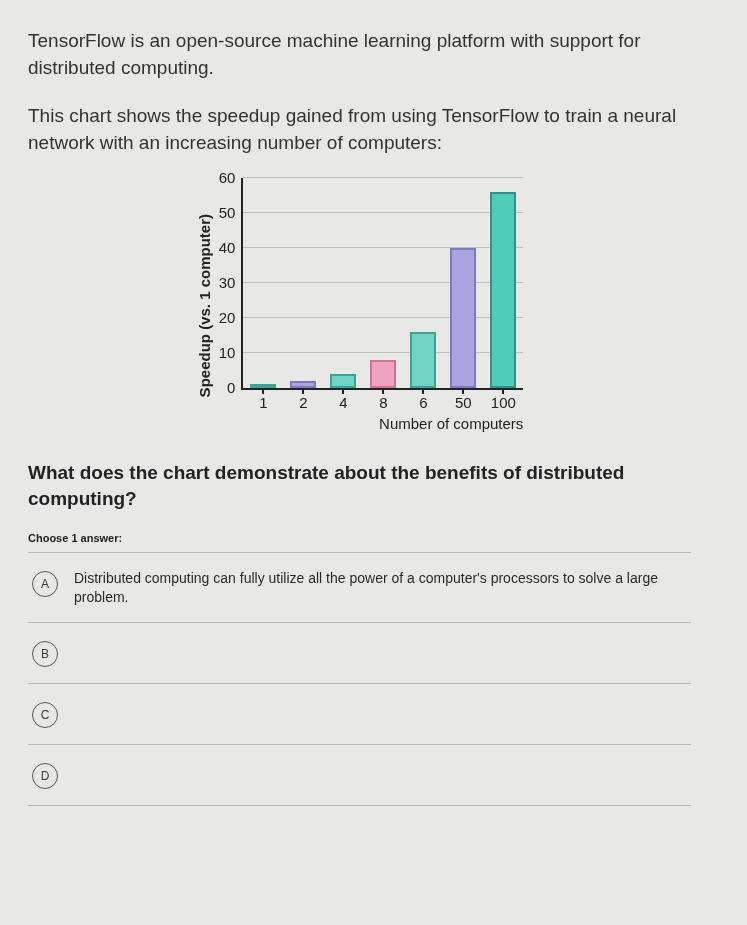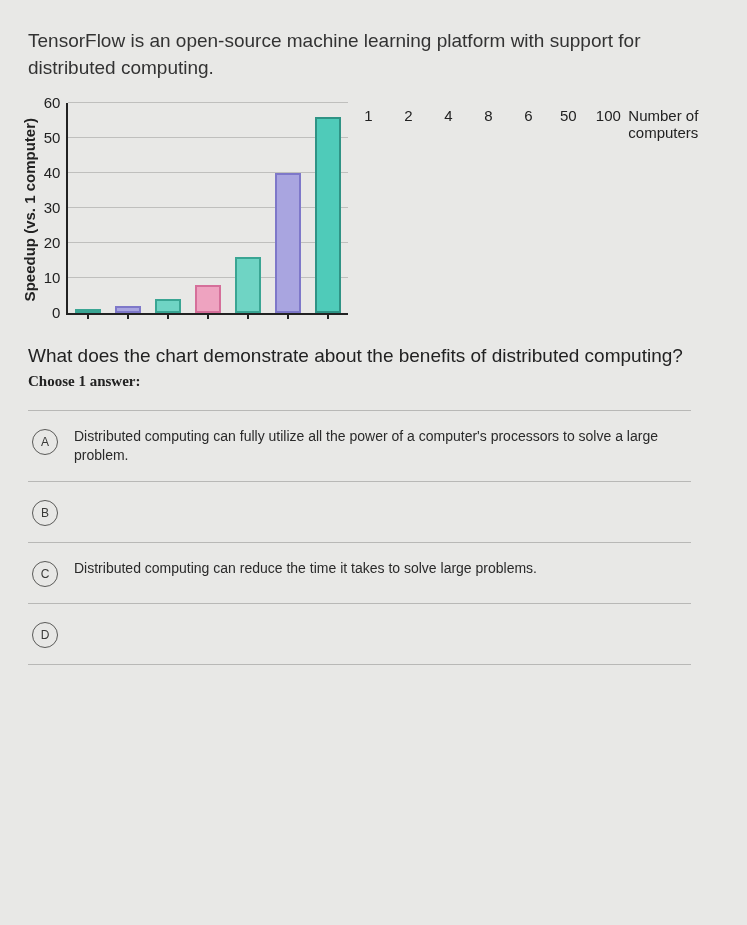--- a/index.html
+++ b/index.html
@@ -33,21 +33,22 @@
   .ylabel {
     writing-mode: vertical-rl;
     transform: rotate(180deg);
     font-size: 15px;
     font-weight: 600;
     color: #222;
     margin-right: 6px;
   }
   .chart-col {
     display: flex;
-    align-items: flex-start;
+    flex-direction: column;
+    align-items: flex-end;
   }
   .plot-row {
     display: flex;
     align-items: flex-start;
   }
   .yticks {
     display: flex;
     flex-direction: column;
     justify-content: space-between;
     height: 210px;
@@ -111,30 +112,29 @@
   .xlabel {
     font-size: 15px;
     font-weight: 400;
     color: #222;
     margin-top: 4px;
     text-align: center;
   }
   .question {
     font-size: 19px;
     line-height: 1.35;
-    font-weight: 400;
-    color: #222;
-    margin-bottom: 4px;
+    font-weight: 700;
+    color: #222;
+    margin-bottom: 20px;
   }
   .choose {
-    font-size: 15px;
+    font-size: 11px;
     font-weight: 700;
     color: #222;
-    margin-bottom: 20px;
-    font-family: Liberation Serif, serif;
+    margin-bottom: 8px;
   }
   .answers {
     display: flex;
     flex-direction: column;
   }
   .answer {
     display: flex;
     align-items: flex-start;
     padding: 16px 8px 16px 4px;
     border-top: 1px solid #b8b8b6;
@@ -162,20 +162,21 @@
     line-height: 1.35;
     color: #2a2a2a;
   }
 </style>
 </head>
 <body>
 
 <div class="page">
 
   <div class="intro">TensorFlow is an open-source machine learning platform with support for distributed computing.</div>
+  <div class="intro">This chart shows the speedup gained from using TensorFlow to train a neural network with an increasing number of computers:</div>
 
   <div class="chart-wrap">
     <div class="chart-box">
       <div class="ylabel">Speedup (vs. 1 computer)</div>
       <div class="chart-col">
         <div class="plot-row">
           <div class="yticks" id="yticks">
               <span>60</span>
               <span>50</span>
               <span>40</span>
@@ -227,20 +228,19 @@
   <div class="answers" id="answers">
       <div class="answer">
         <div class="letter">A</div>
         <div class="atext">Distributed computing can fully utilize all the power of a computer's processors to solve a large problem.</div>
       </div>
       <div class="answer">
         <div class="letter">B</div>
       </div>
       <div class="answer">
         <div class="letter">C</div>
-        <div class="atext">Distributed computing can reduce the time it takes to solve large problems.</div>
       </div>
       <div class="answer">
         <div class="letter">D</div>
       </div>
     </div>
 
 </div>
 
 </body></html>

